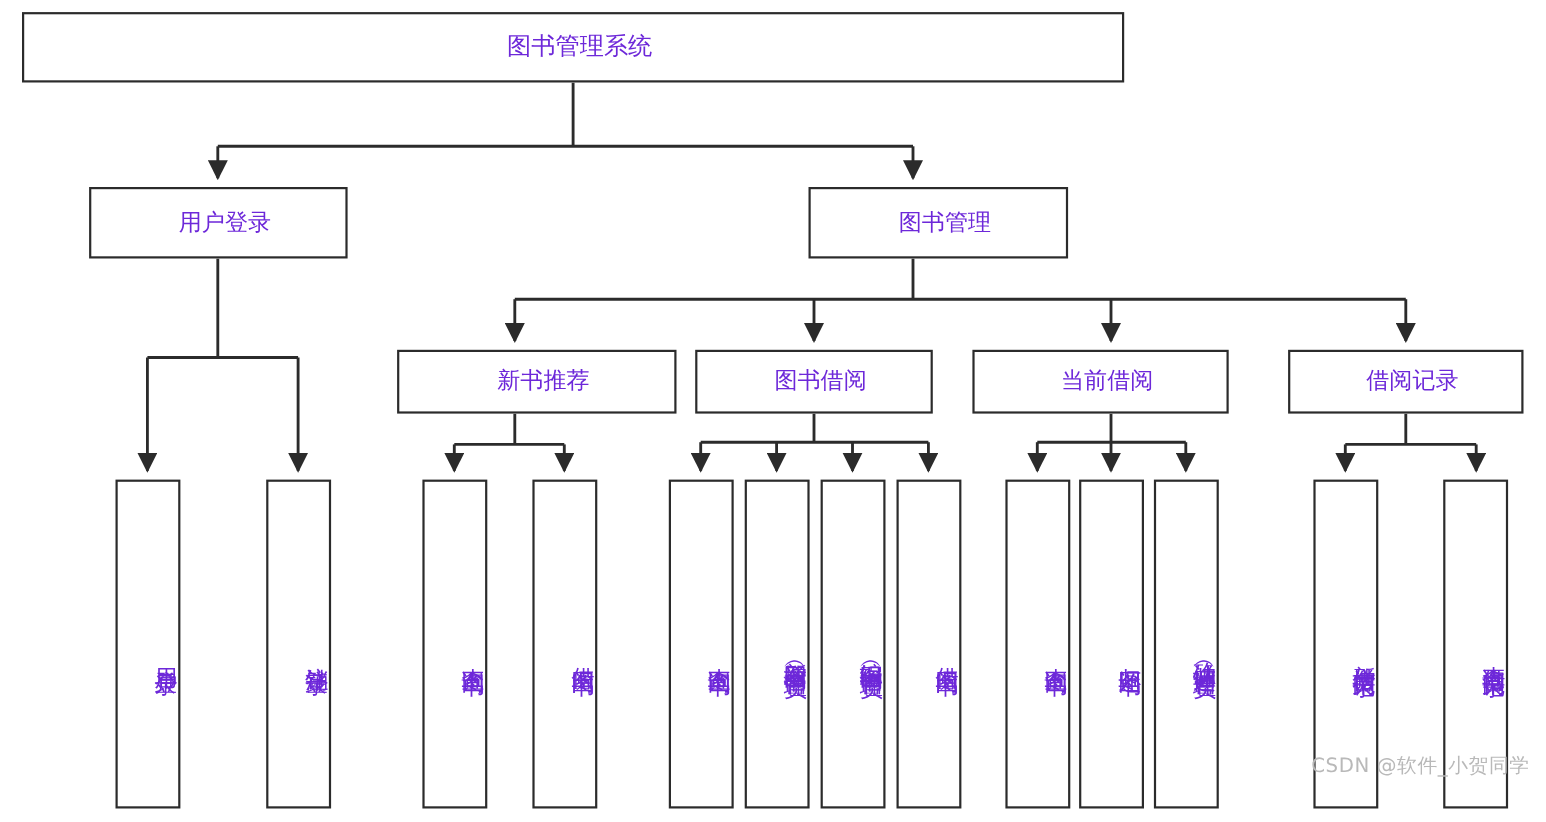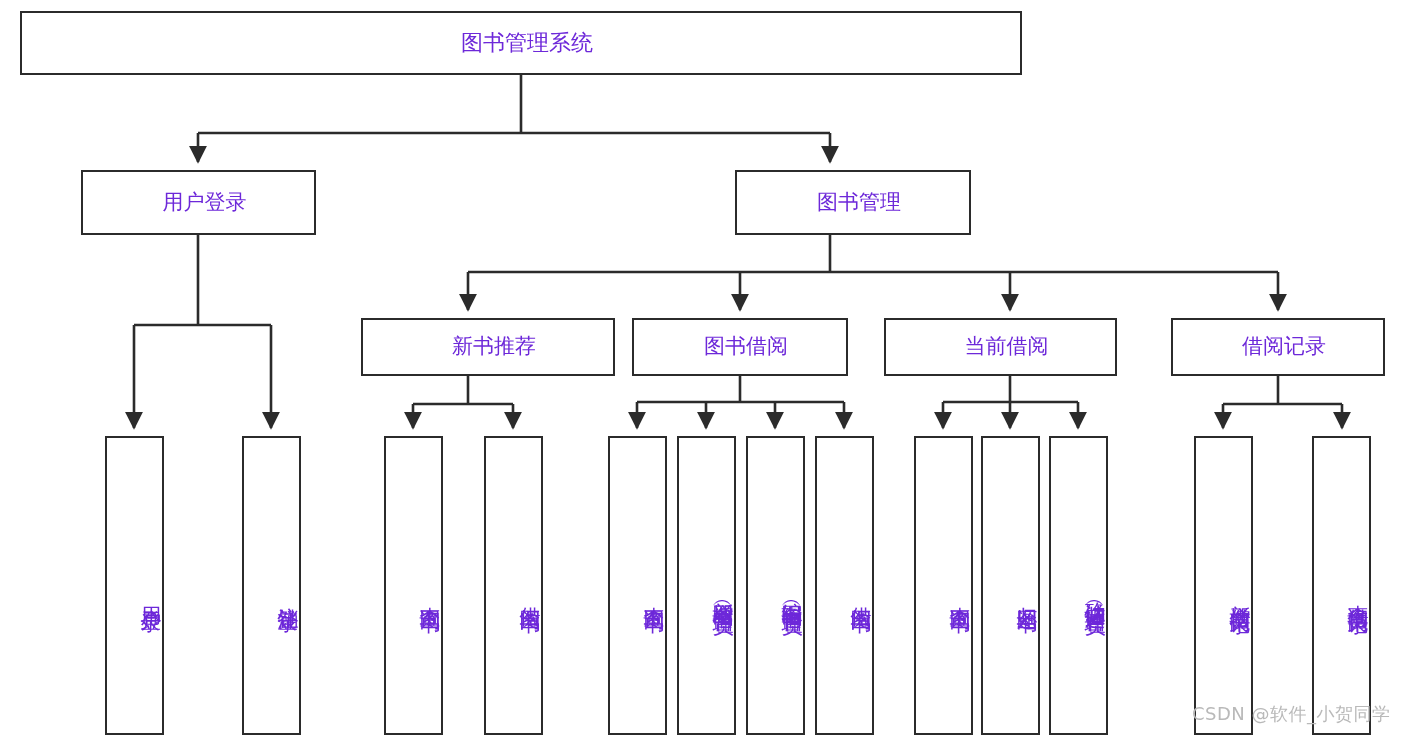--- a/index.html
+++ b/index.html
@@ -55,21 +55,21 @@
     justify-content: center;
     padding-top: 16px;
   }
   .node.vert > span {
     writing-mode: vertical-rl;
     text-orientation: upright;
   }
   #watermark {
     position: absolute;
     left: 1192px;
-    top: 702px;
+    top: 684px;
     font-size: 18px;
     color: #b9b9b9;
     white-space: nowrap;
     letter-spacing: 0.5px;
   }
 </style>
 </head>
 <body>
 
 <div id="diagram">

